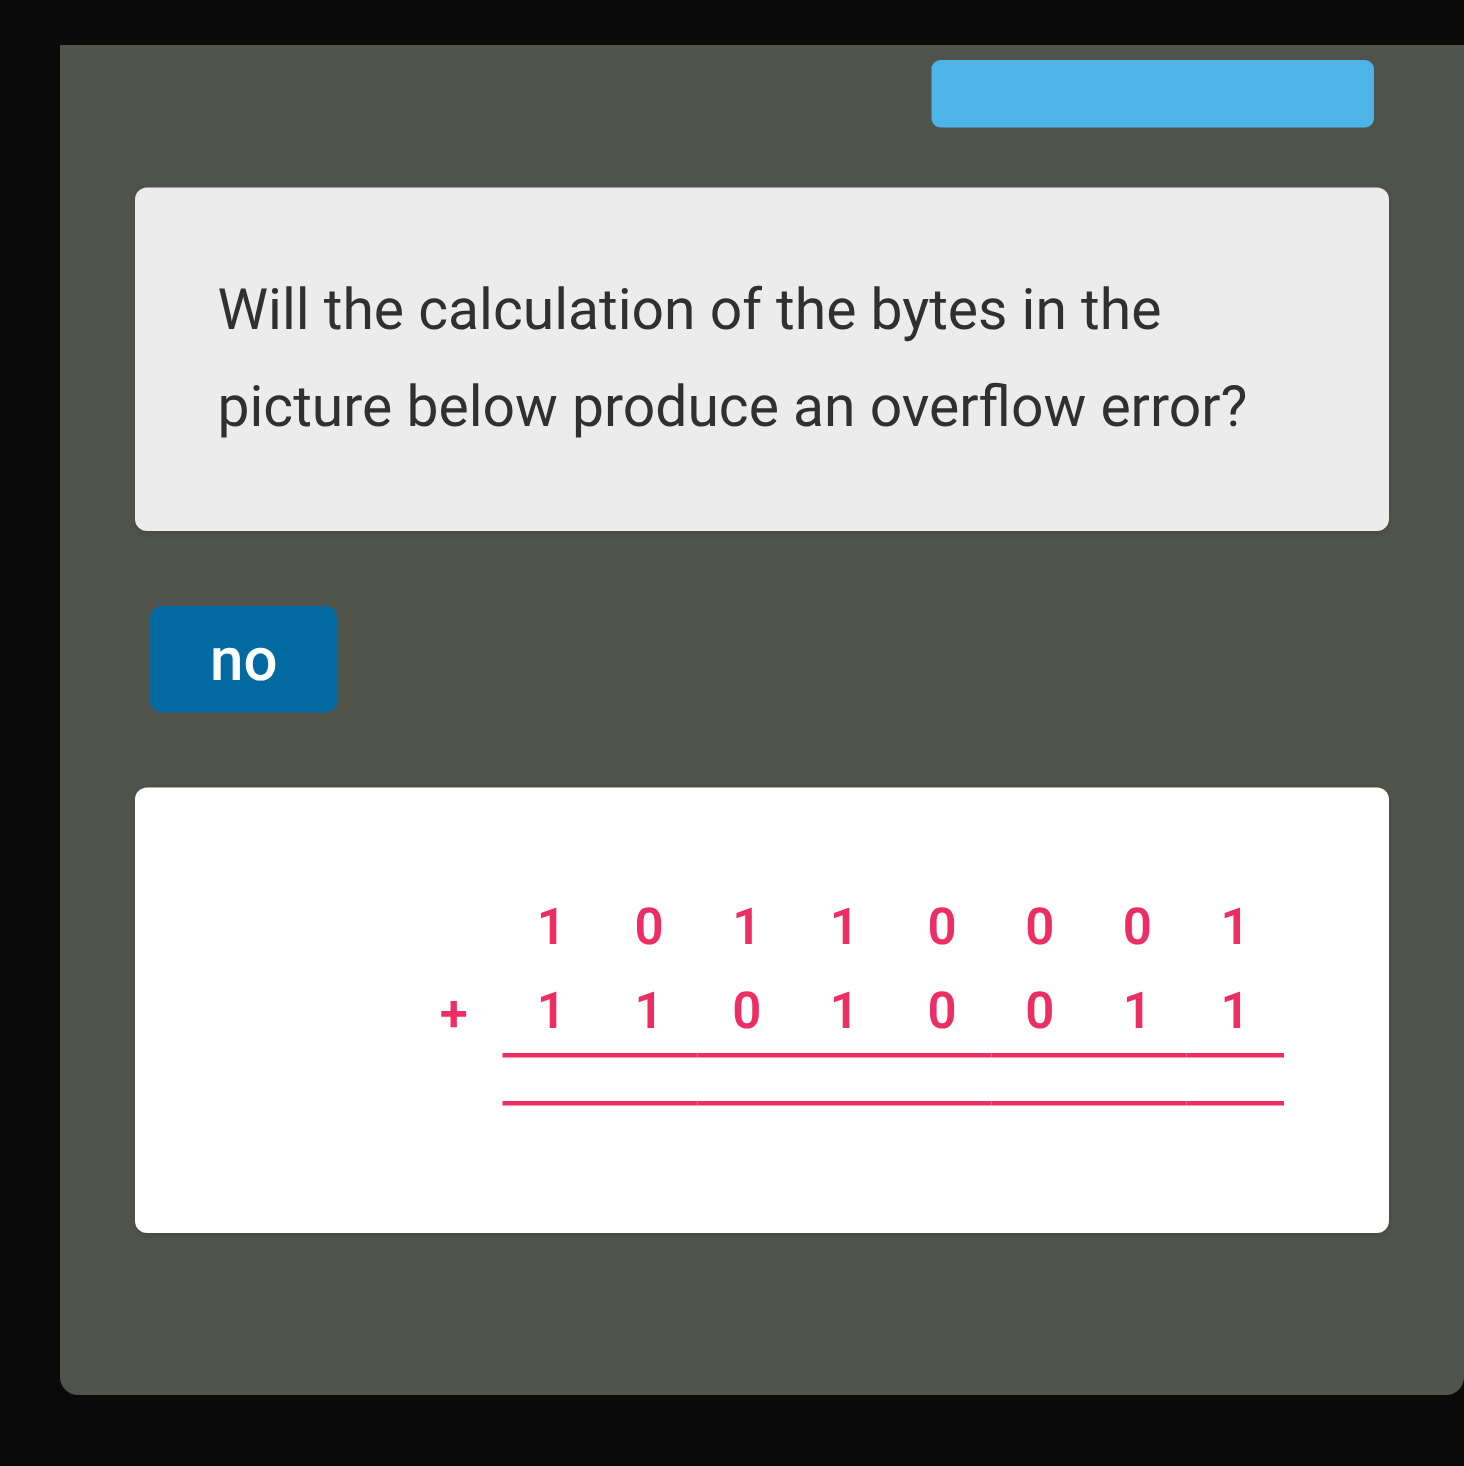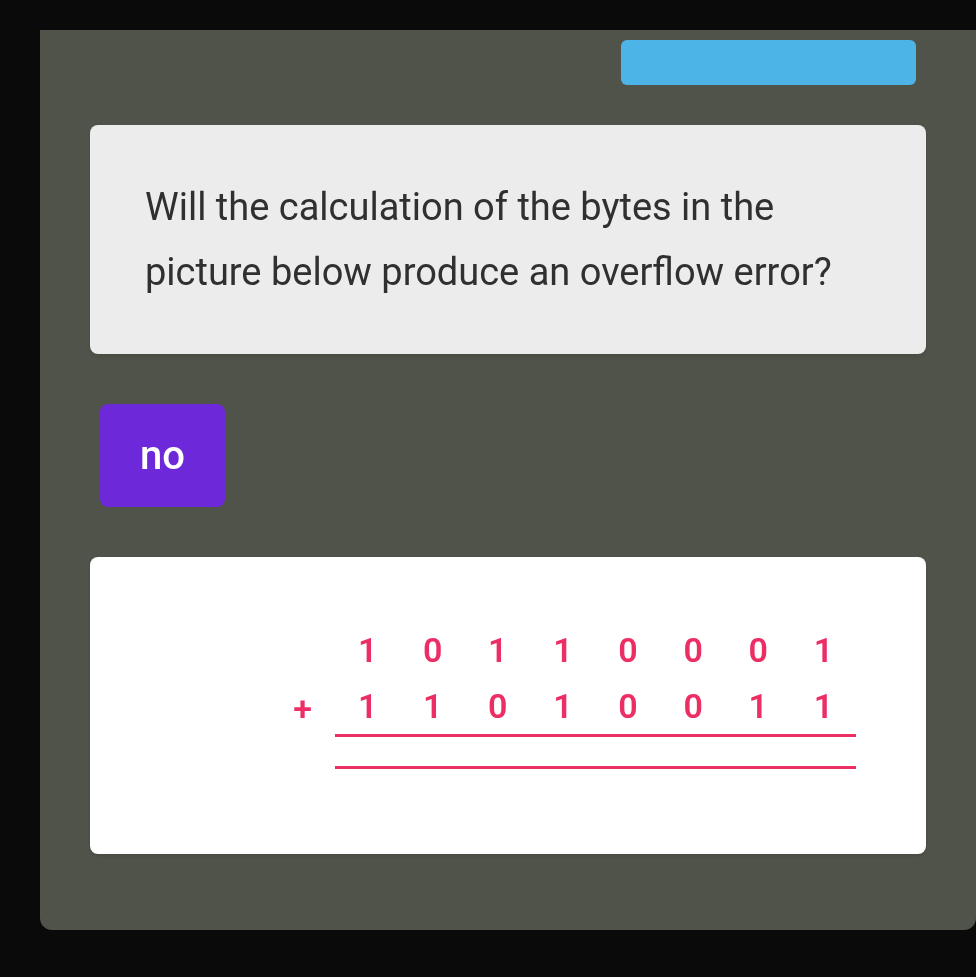--- a/index.html
+++ b/index.html
@@ -43,25 +43,25 @@
       color: #303030;
       line-height: 1.7;
       font-weight: 400;
     }
     .answer-buttons {
       display: flex;
       gap: 20px;
       margin-top: 40px;
     }
     .answer-button {
-      background: #6d28d9;
+      background: #0369a1;
       color: #ffffff;
       border: none;
       border-radius: 8px;
-      padding: 28px 40px;
+      padding: 12px 40px;
       font-size: 40px;
       font-weight: 500;
       cursor: pointer;
       font-family: inherit;
     }
     .calculation-card {
       background: #ffffff;
       border-radius: 8px;
       margin-top: 40px;
       padding: 55px 60px 75px 60px;

